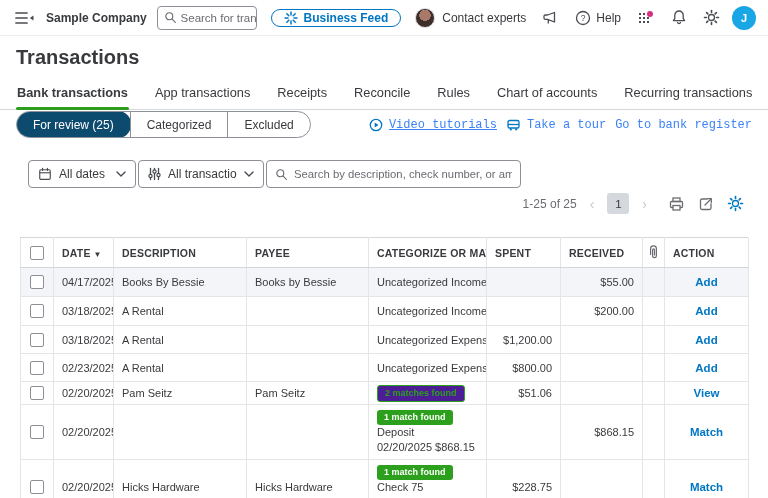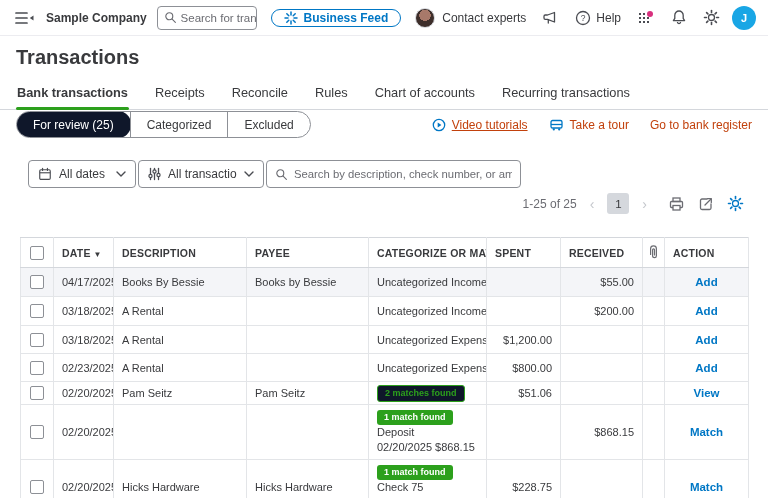--- a/index.html
+++ b/index.html
@@ -34,23 +34,23 @@
   .tab.active { font-weight:700; }
   .tab.active::after { content:""; position:absolute; left:0; right:0; bottom:-1px; height:3px;
                        background:#2ca01c; border-radius:2px; }
 
   
   .controls { position:absolute; top:111px; left:16px; right:16px; display:flex; align-items:center; }
   .seg { display:flex; height:27px; border:1px solid #8d9096; border-radius:14px; overflow:hidden; background:#fff; }
   .seg-item { display:flex; align-items:center; padding:0 16px; font-size:12px; cursor:pointer;
               border-left:1px solid #8d9096; color:#393a3d; }
   .seg-item:first-child { border-left:none; }
-  .seg-item.sel { background:#0f172a; color:#fff; border-radius:13px; margin:-1px; padding:0 17px;
+  .seg-item.sel { background:#0c4a6e; color:#fff; border-radius:13px; margin:-1px; padding:0 17px;
                   border-left:none; font-weight:400; }
-  .qlinks { margin-left:auto; display:flex; align-items:center; gap:21px; font-size:12px; color:#c2410c; }
+  .qlinks { margin-left:auto; display:flex; align-items:center; gap:9px; font-size:12px; color:#3b82f6;font-family:Liberation Mono, monospace; }
   .qlink { display:flex; align-items:center; gap:6px; cursor:pointer; }
   .qlink.u span { text-decoration:underline; }
 
   
   .filters { position:absolute; top:160px; left:28px; display:flex; gap:2px; }
   .drop { height:28px; border:1px solid #8d9096; border-radius:4px; display:flex; align-items:center;
           gap:7px; padding:0 9px; font-size:12px; cursor:pointer; background:#fff; }
   .drop .lbl { white-space:nowrap; overflow:hidden; }
   .drop.dates { width:108px; } .drop.types { width:126px; }
   .drop .chev { margin-left:auto; }
@@ -82,21 +82,21 @@
   .c-amt { text-align:right !important; }
   .c-check { text-align:center !important; padding:2px 0 !important; }
   .checkbox { display:inline-block; width:14px; height:14px; border:1.5px solid #8d9096; border-radius:2px;
               background:#fff; vertical-align:middle; cursor:pointer; }
   .action-link { color:#0077c5; font-weight:700; font-size:11.5px; cursor:pointer; text-decoration:none; }
   .c-action { text-align:center !important; }
   .sort-arrow { font-size:8px; color:#393a3d; margin-left:3px; }
   .badge { display:inline-block; font-size:9px; font-weight:700; padding:2px 7px; border-radius:3px;
            line-height:11px; }
   .badge.solid { background:#2ca01c; color:#fff; }
-  .badge.line { background:#0f172a; color:#2ca01c; border:1px solid #2ca01c; }
+  .badge.line { background:#4c1d95; color:#2ca01c; border:1px solid #2ca01c; }
   .cat-line { font-size:11px; line-height:13.5px; margin-top:1px; }
   .c-cat-multi { vertical-align:middle; padding-top:5px !important; padding-bottom:5px !important; }
   svg { display:block; }
 </style>
 </head>
 <body>
 
 <div class="screen">
 
   <div class="topbar">
@@ -201,20 +201,21 @@
       </svg>
     </span>
 
     <span class="avatar">J</span>
   </div>
 
   <div class="page-title">Transactions</div>
 
   <div class="tabbar">
     <span class="tab active">Bank transactions</span>
+    <span class="tab">App transactions</span>
     <span class="tab">Receipts</span>
     <span class="tab">Reconcile</span>
     <span class="tab">Rules</span>
     <span class="tab">Chart of accounts</span>
     <span class="tab">Recurring transactions</span>
   </div>
 
   <div class="controls">
     <div class="seg">
       <span class="seg-item sel">For review (25)</span>

